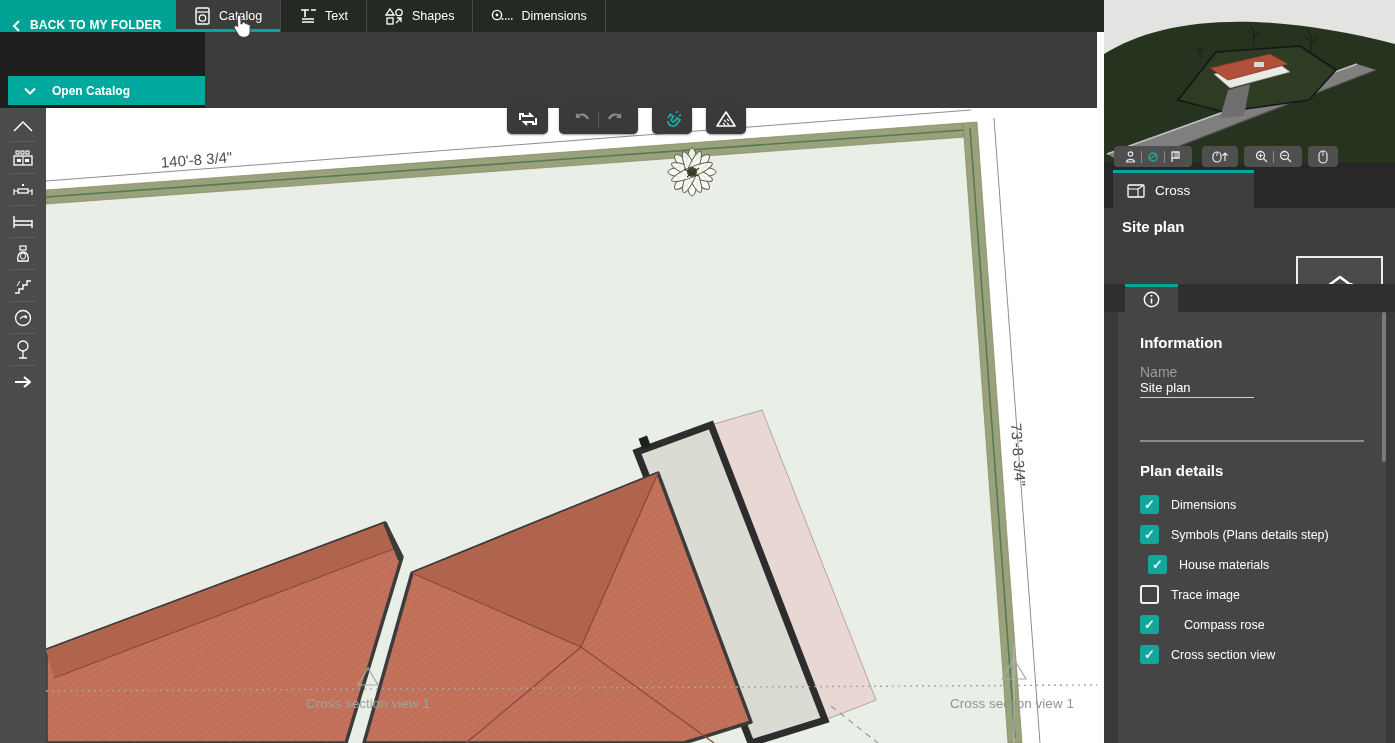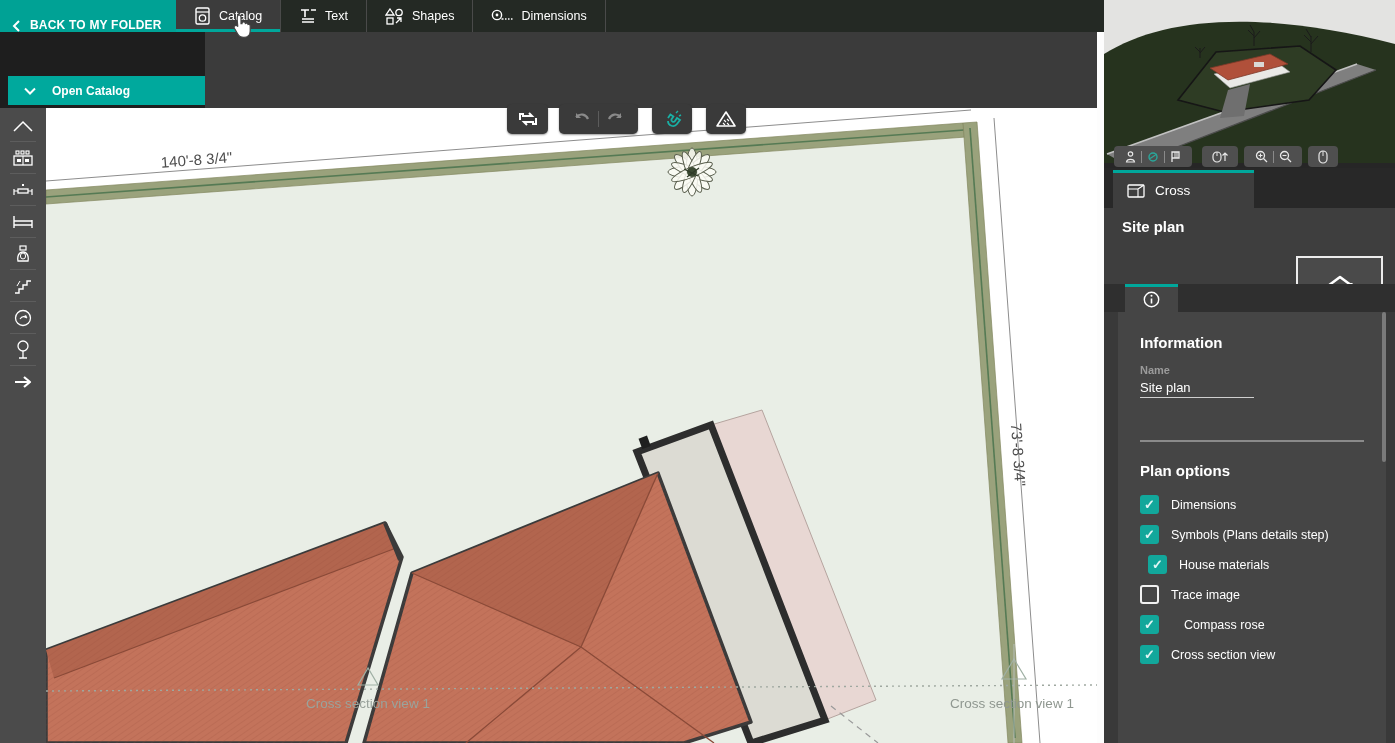--- a/index.html
+++ b/index.html
@@ -72,21 +72,21 @@
     background:#4a4a4a; border:2px solid #ececec; display:flex; align-items:center;
     justify-content:center; cursor:pointer; }
   #info-tabrow { position:absolute; left:0; top:116px; width:291px; height:28px; background:#2f2f2f; }
   #info-tab { position:absolute; left:21px; top:0; width:53px; height:28px; background:#454545;
     border-top:3px solid #00a79b; display:flex; align-items:center; justify-content:center; cursor:pointer; }
   #panel-card { position:absolute; left:14px; top:144px; width:268px; height:431px; background:#454545; }
   #scrollbar { position:absolute; left:278px; top:144px; width:4px; height:150px; background:#7a7a7a;
     border-radius:2px; }
   .section-title { font-size:15px; font-weight:bold; color:#fff; }
   #info-title { position:absolute; left:22px; top:22px; }
-  #name-label { position:absolute; left:22px; top:52px; font-size:11px; color:#9b9b9b;font-weight:bold; }
+  #name-label { position:absolute; left:22px; top:52px; font-size:14px; color:#9b9b9b; }
   #name-input { position:absolute; left:22px; top:66px; width:114px; background:transparent;
     border:none; border-bottom:1px solid #cfcfcf; color:#fff; font-size:13px; padding:2px 0;
     font-family:"Liberation Sans",sans-serif; outline:none; }
   #info-divider { position:absolute; left:22px; top:128px; width:224px; height:0;
     border-top:2px solid #8a8a8a; }
   #options-title { position:absolute; left:22px; top:150px; }
   .opt-row { position:absolute; left:22px; display:flex; align-items:center; gap:12px; cursor:pointer; }
   .cb { width:19px; height:19px; border-radius:3px; background:#12a79b; display:flex;
     align-items:center; justify-content:center; color:#dff5f3; font-size:13px; font-weight:bold; }
   .cb::after { content:"✓"; }
@@ -424,21 +424,21 @@
         <line x1="8.5" y1="7.5" x2="8.5" y2="12.5" stroke="#fff" stroke-width="1.6"></line>
         <circle cx="8.5" cy="4.8" r="1" fill="#fff"></circle>
       </svg>
     </div>
   </div>
   <div id="panel-card">
     <div id="info-title" class="section-title">Information</div>
     <div id="name-label">Name</div>
     <input id="name-input" value="Site plan" style="">
     <div id="info-divider"></div>
-    <div id="options-title" class="section-title">Plan options</div>
+    <div id="options-title" class="section-title">Plan details</div>
 
     <div class="opt-row" style="top:183px;">
       <span class="cb"></span>
       <span class="opt-label">Dimensions</span>
     </div>
     <div class="opt-row" style="top:213px;">
       <span class="cb"></span>
       <span class="opt-label">Symbols (Plans details step)</span>
     </div>
     <div class="opt-row" style="top:243px;padding-left:8px;">

